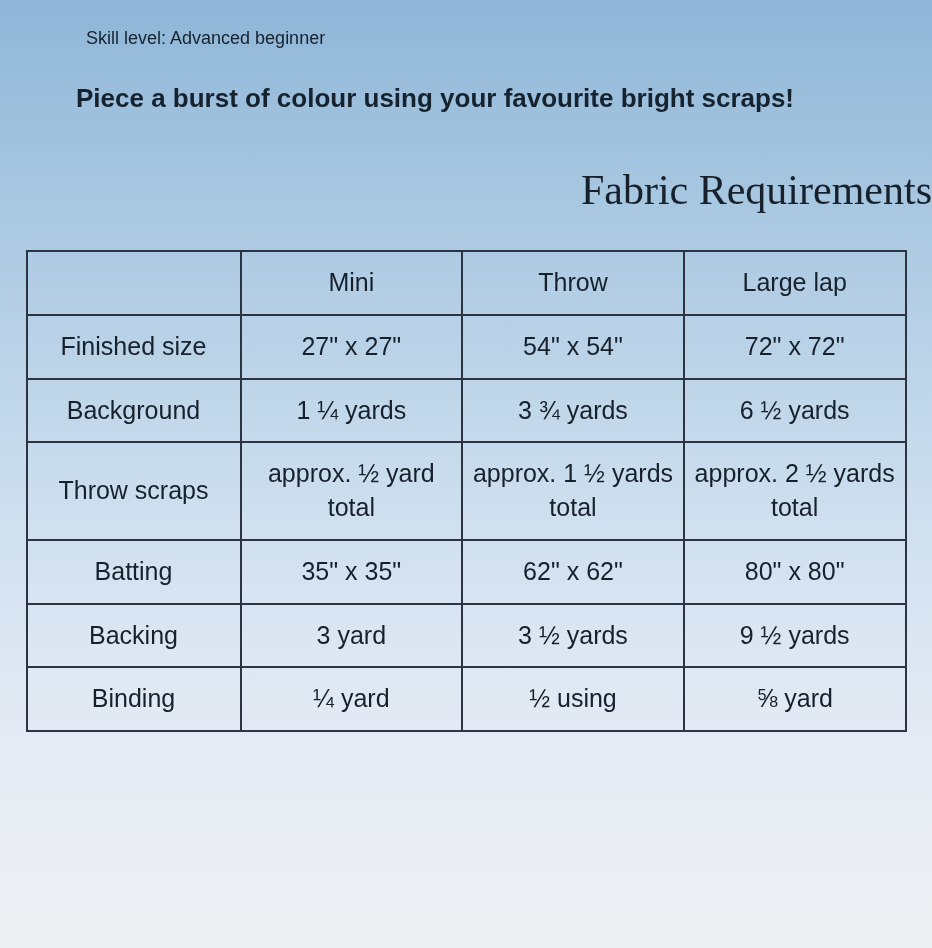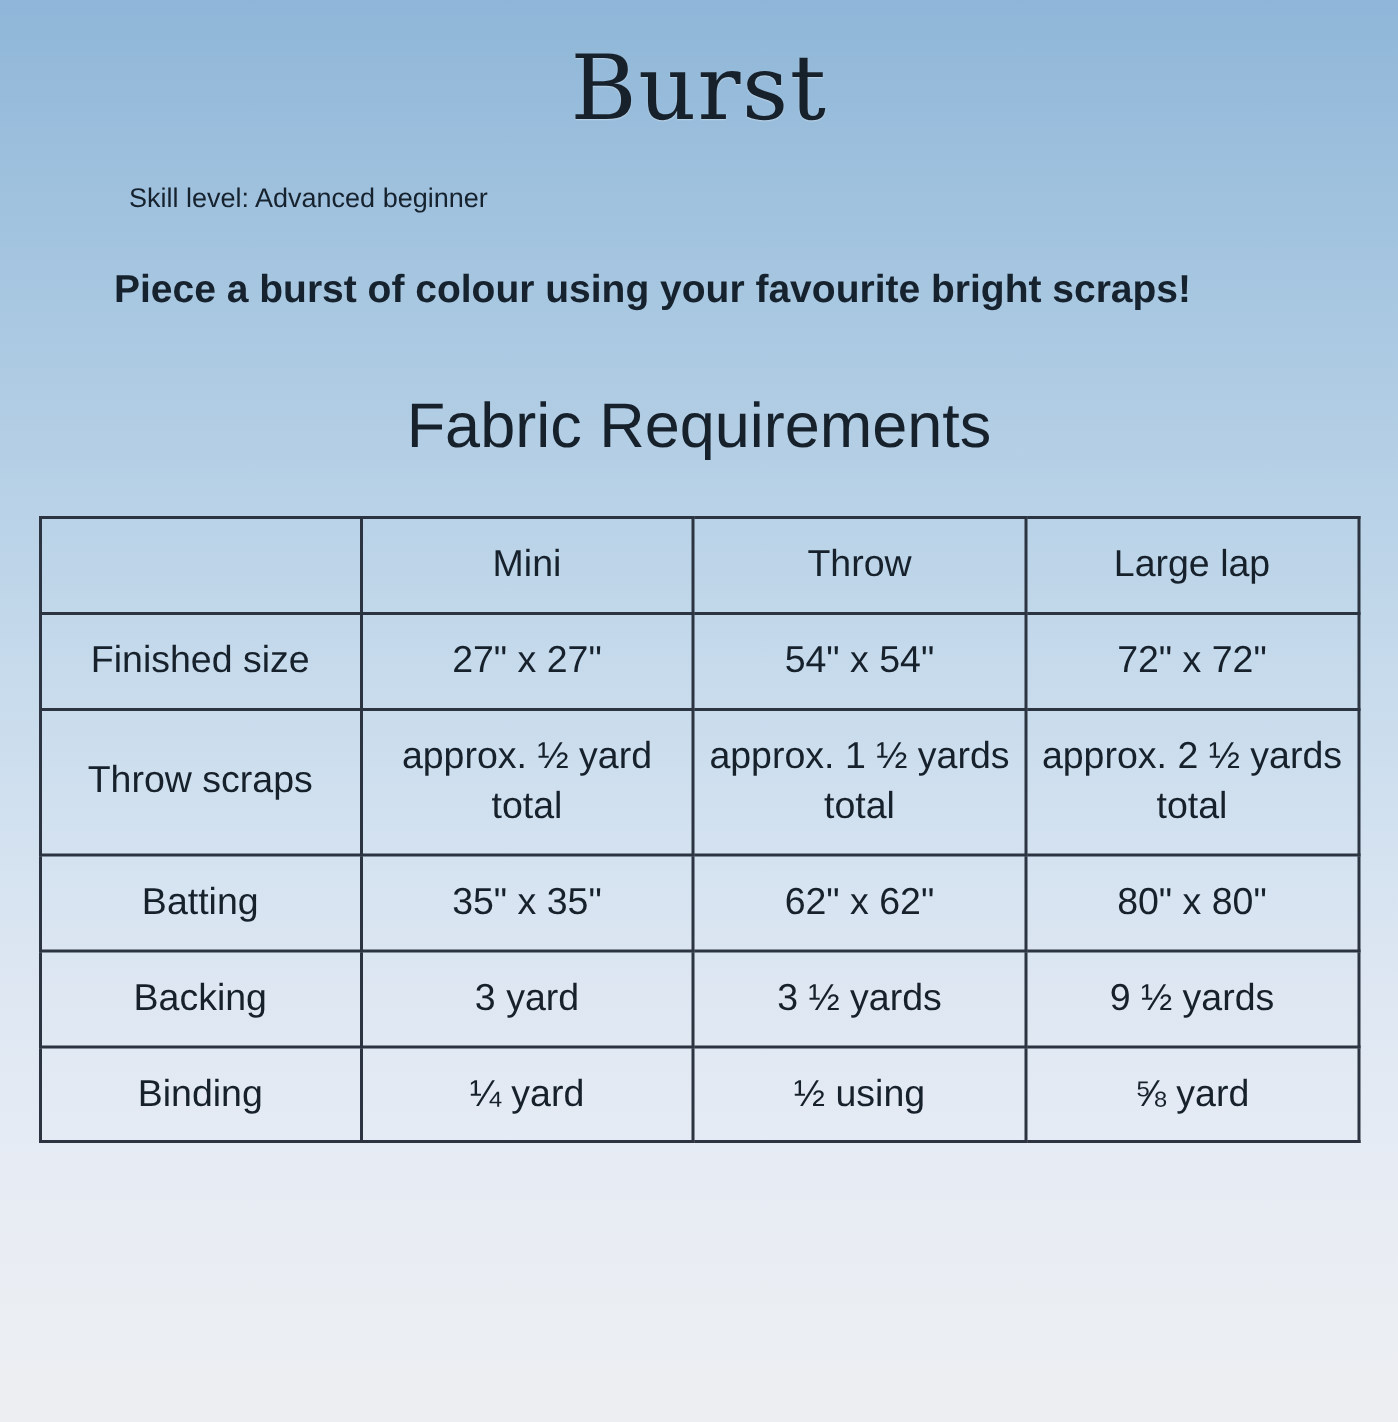--- a/index.html
+++ b/index.html
@@ -52,22 +52,22 @@
   }
 
   .tagline {
     font-size: 26px;
     color: #16222e;
     margin: 34px 12px 0 76px;
     font-weight: bold;
   }
 
   .section-heading {
-    text-align: center;
-    font-family: Liberation Sans, sans-serif;
+    text-align: right;
+    font-family: Liberation Serif, serif;
     font-size: 42px;
     font-weight: 400;
     color: #16212c;
     margin: 52px 0 0 0;
   }
 
   .table-wrap {
     margin: 36px auto 0 auto;
     width: 881px;
   }
@@ -109,21 +109,20 @@
 
   .wrapcell {
     white-space: normal;
   }
 </style>
 </head>
 <body>
 
 <div class="page">
 
-  <h1 class="title">Burst</h1>
 
   <div class="skill">Skill level: Advanced beginner</div>
 
   <div class="tagline">Piece a burst of colour using your favourite bright scraps!</div>
 
   <h2 class="section-heading">Fabric Requirements</h2>
 
   <div class="table-wrap">
     <table class="fabric">
       <thead>
@@ -133,20 +132,26 @@
           <th>Throw</th>
           <th>Large lap</th>
         </tr>
       </thead>
       <tbody>
         <tr>
           <th class="rowhead">Finished size</th>
           <td>27" x 27"</td>
           <td>54" x 54"</td>
           <td>72" x 72"</td>
+        </tr>
+        <tr>
+          <th class="rowhead">Background</th>
+          <td>1 ¼ yards</td>
+          <td>3 ¾ yards</td>
+          <td>6 ½ yards</td>
         </tr>
         <tr class="tall">
           <th class="rowhead">Throw scraps</th>
           <td class="wrapcell">approx. ½ yard total</td>
           <td class="wrapcell">approx. 1 ½ yards total</td>
           <td class="wrapcell">approx. 2 ½ yards total</td>
         </tr>
         <tr>
           <th class="rowhead">Batting</th>
           <td>35" x 35"</td>

